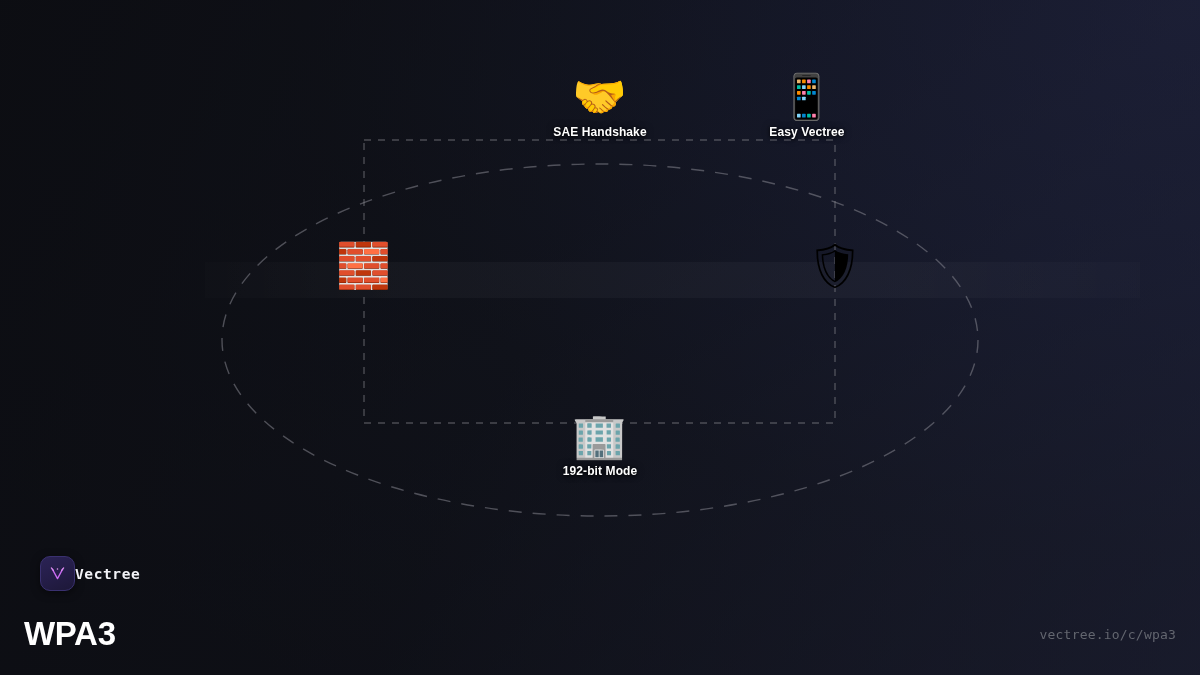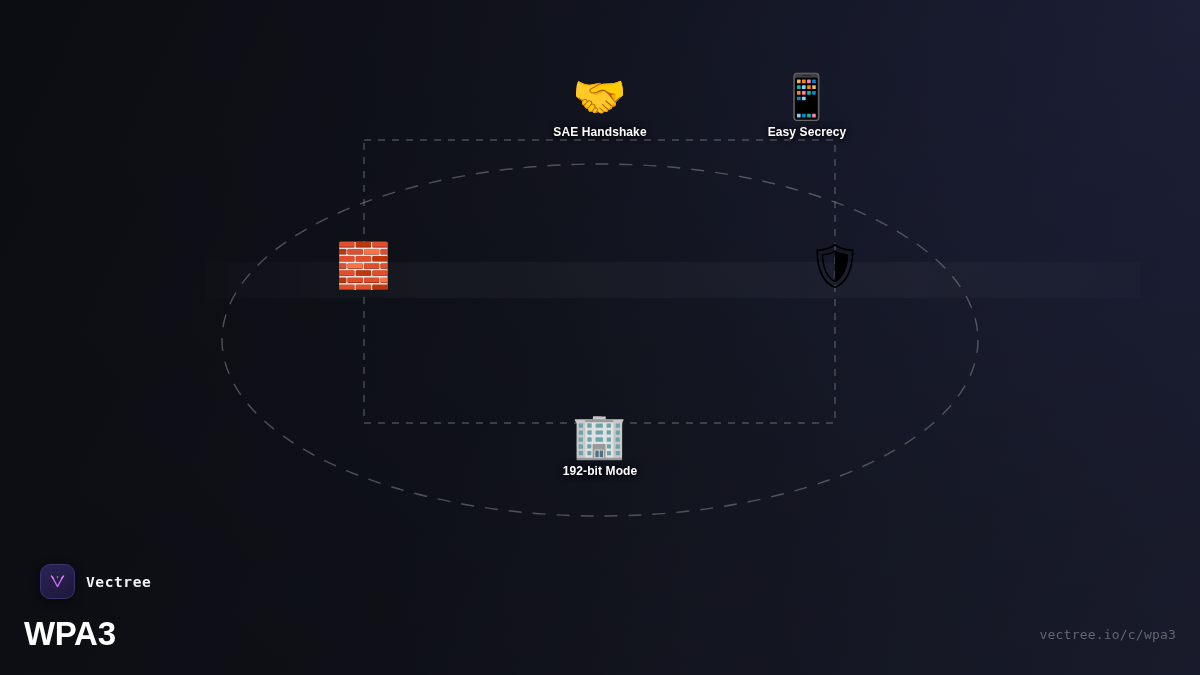--- a/index.html
+++ b/index.html
@@ -82,21 +82,20 @@
 
   
   #brand {
     position: absolute;
     left: 24px;
     bottom: 22px;
   }
   #brand-row {
     display: flex;
     align-items: center;
-    gap: 11px;
     padding-left: 16px;
   }
   #logo-badge {
     width: 33px;
     height: 33px;
     border-radius: 10px;
     background: linear-gradient(155deg, #2b2355 0%, #241d47 55%, #1d1838 100%);
     border: 1px solid #3a3170;
     display: flex;
     align-items: center;
@@ -104,21 +103,21 @@
     box-shadow: 0 2px 8px rgba(0,0,0,0.5);
   }
   #brand-name {
     font-family: "DejaVu Sans Mono", monospace;
     font-size: 14.5px;
     font-weight: bold;
     color: #f2f2f7;
     letter-spacing: 0.6px;
   }
   #page-title {
-    margin-top: 16px;
+    margin-top: 24px;
     font-family: "Liberation Sans", sans-serif;
     font-size: 33px;
     font-weight: bold;
     color: #ffffff;
     letter-spacing: -0.3px;
     line-height: 38px;
   }
   #source-url {
     position: absolute;
     right: 24px;
@@ -142,21 +141,21 @@
     <rect x="364" y="140" width="471" height="283" fill="none" stroke="#8b8b93" stroke-width="1.4" stroke-dasharray="7 7" opacity="0.48"></rect>
   </svg>
 
   <div class="node" style="left:600px; top:71px;">
     <span class="glyph">🤝</span>
     <span class="label">SAE Handshake</span>
   </div>
 
   <div class="node" style="left:807px; top:71px;">
     <span class="glyph">📱</span>
-    <span class="label">Easy Secrecy</span>
+    <span class="label">Easy Vectree</span>
   </div>
 
   <div class="node" style="left:364px; top:240px;">
     <span class="glyph">🧱</span>
   </div>
 
   <div class="node" style="left:835px; top:240px;">
     <span class="glyph">🛡</span>
   </div>
 

